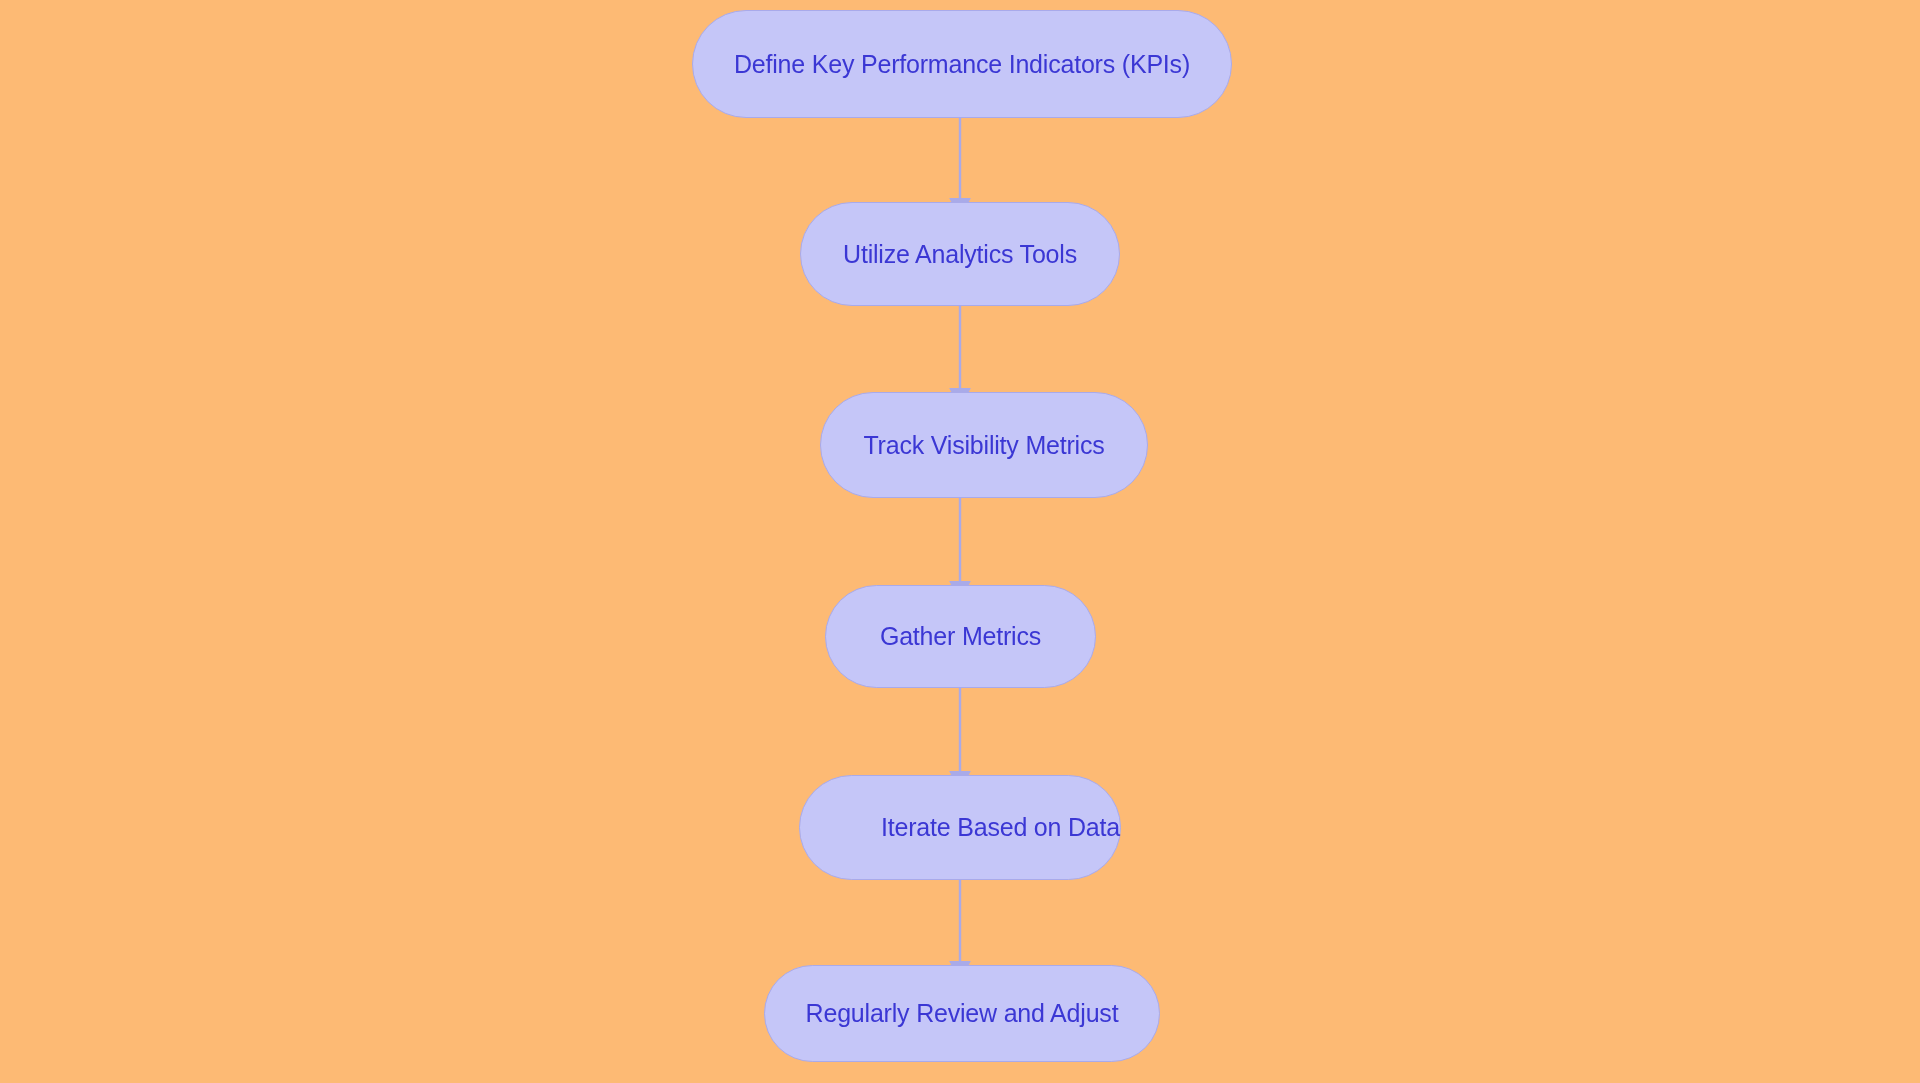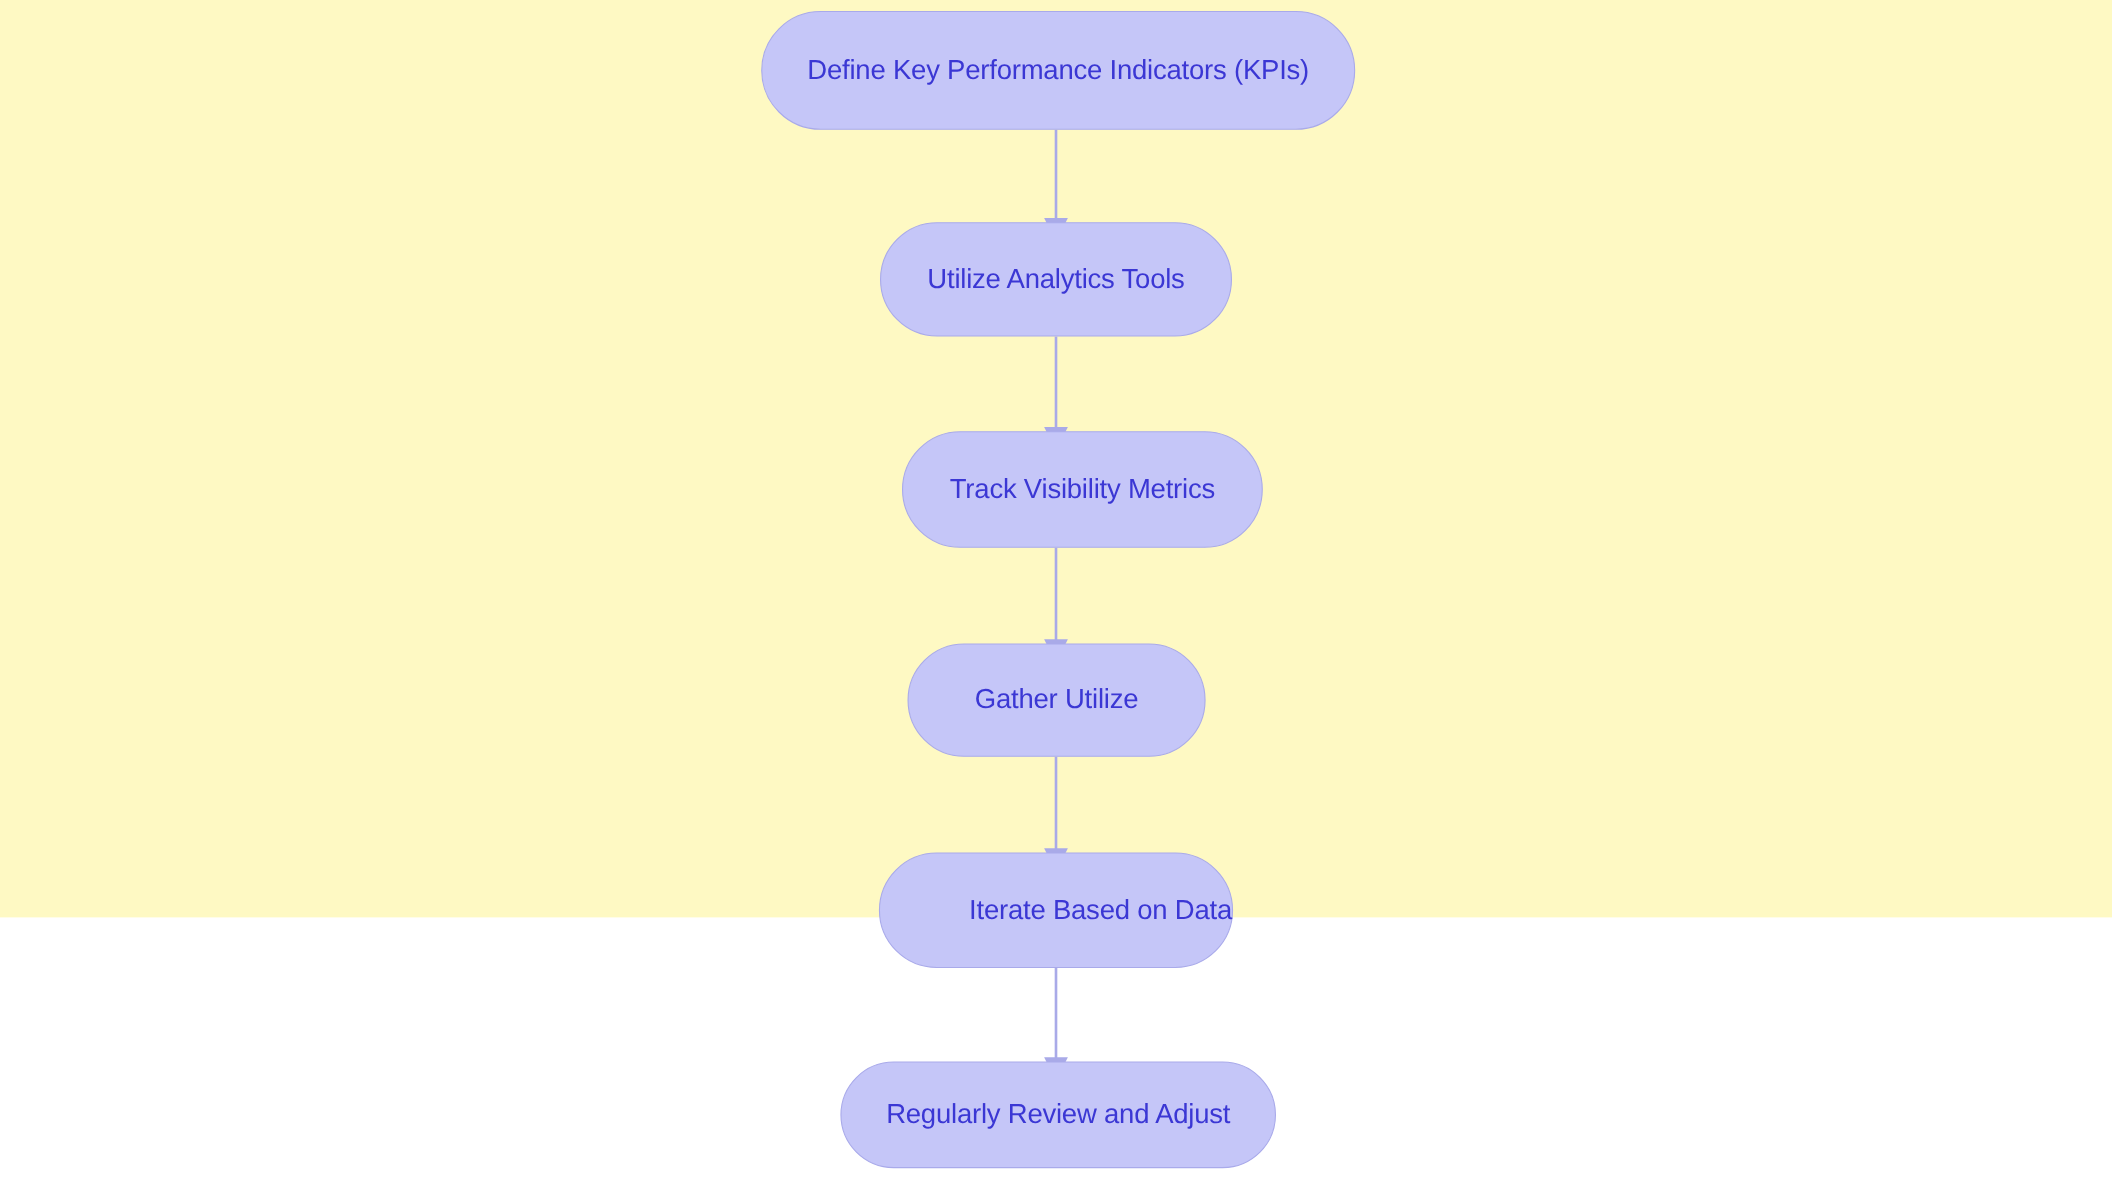--- a/index.html
+++ b/index.html
@@ -10,22 +10,22 @@
   }
   body {
     width: 1920px;
     height: 1083px;
     overflow: hidden;
     font-family: "Liberation Sans", sans-serif;
   }
   #flowchart-canvas {
     position: relative;
     width: 1920px;
-    height: 834px;
-    background: #fef9c3;
+    height: 1083px;
+    background: #fdba74;
   }
   #flow-svg {
     position: absolute;
     left: 0;
     top: 0;
     width: 1920px;
     height: 1083px;
     display: block;
   }
   .node {
@@ -76,21 +76,21 @@
 
   <div class="node" style="left: 800px; top: 202px; width: 320px; height: 104px; border-radius: 52px; background: rgb(197, 198, 248); border-color: rgb(169, 170, 234);">
     <span class="node-label" style="color: rgb(59, 55, 212); text-align: right;">Utilize Analytics Tools</span>
   </div>
 
   <div class="node" style="left: 820px; top: 392px; width: 328px; height: 106px; border-radius: 53px; background: rgb(197, 198, 248); border-color: rgb(169, 170, 234);">
     <span class="node-label" style="color: rgb(59, 55, 212);">Track Visibility Metrics</span>
   </div>
 
   <div class="node" style="left: 825px; top: 585px; width: 271px; height: 103px; border-radius: 51.5px; background: rgb(197, 198, 248); border-color: rgb(169, 170, 234);">
-    <span class="node-label" style="color: rgb(59, 55, 212);">Gather Utilize</span>
+    <span class="node-label" style="color: rgb(59, 55, 212);">Gather Metrics</span>
   </div>
 
   <div class="node" style="left: 799px; top: 775px; width: 322px; height: 105px; border-radius: 52.5px; background: rgb(197, 198, 248); border-color: rgb(169, 170, 234); justify-content: flex-end;">
     <span class="node-label" style="color: rgb(59, 55, 212);">Iterate Based on Data</span>
   </div>
 
   <div class="node" style="left: 764px; top: 965px; width: 396px; height: 97px; border-radius: 48.5px; background: rgb(197, 198, 248); border-color: rgb(169, 170, 234); align-items: center;">
     <span class="node-label" style="color: rgb(59, 55, 212);">Regularly Review and Adjust</span>
   </div>
 

